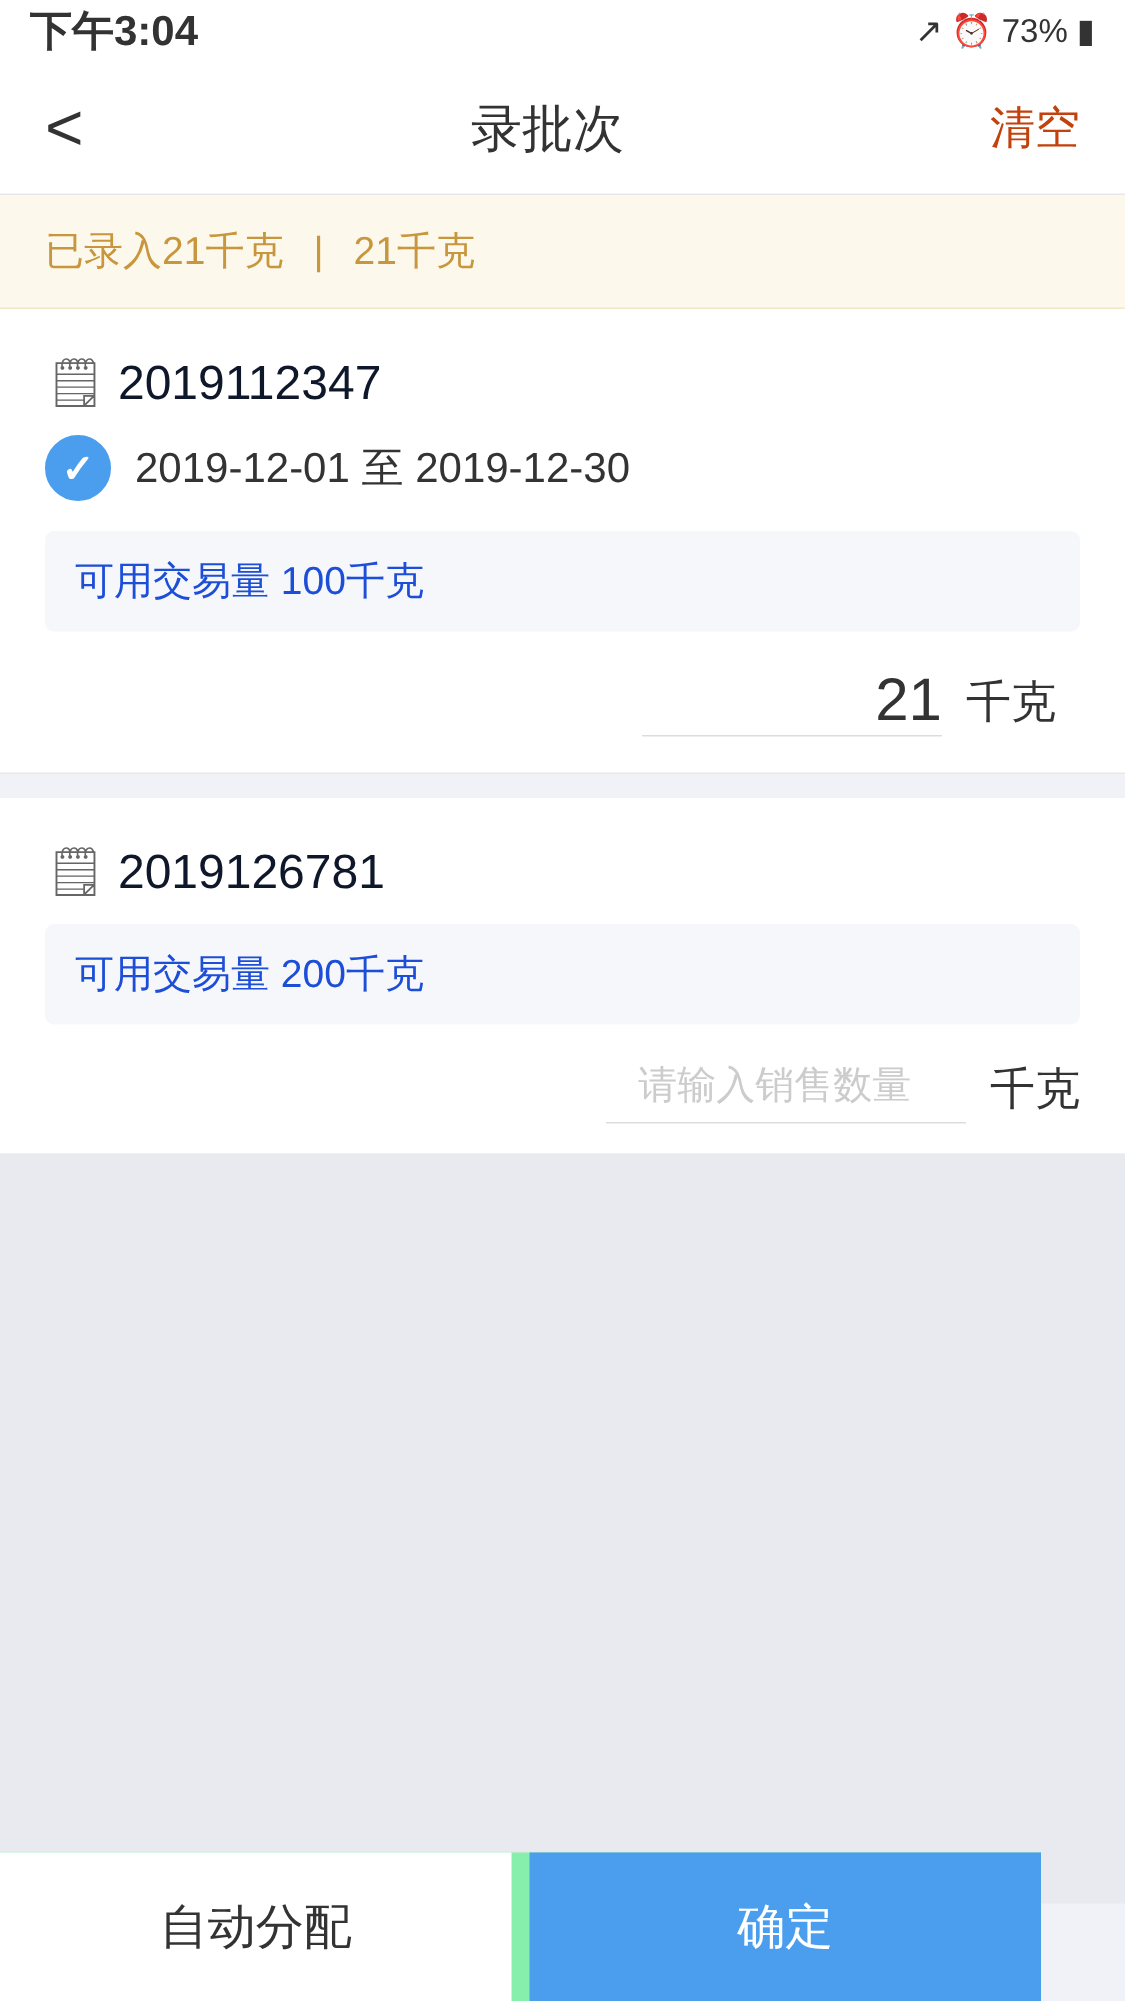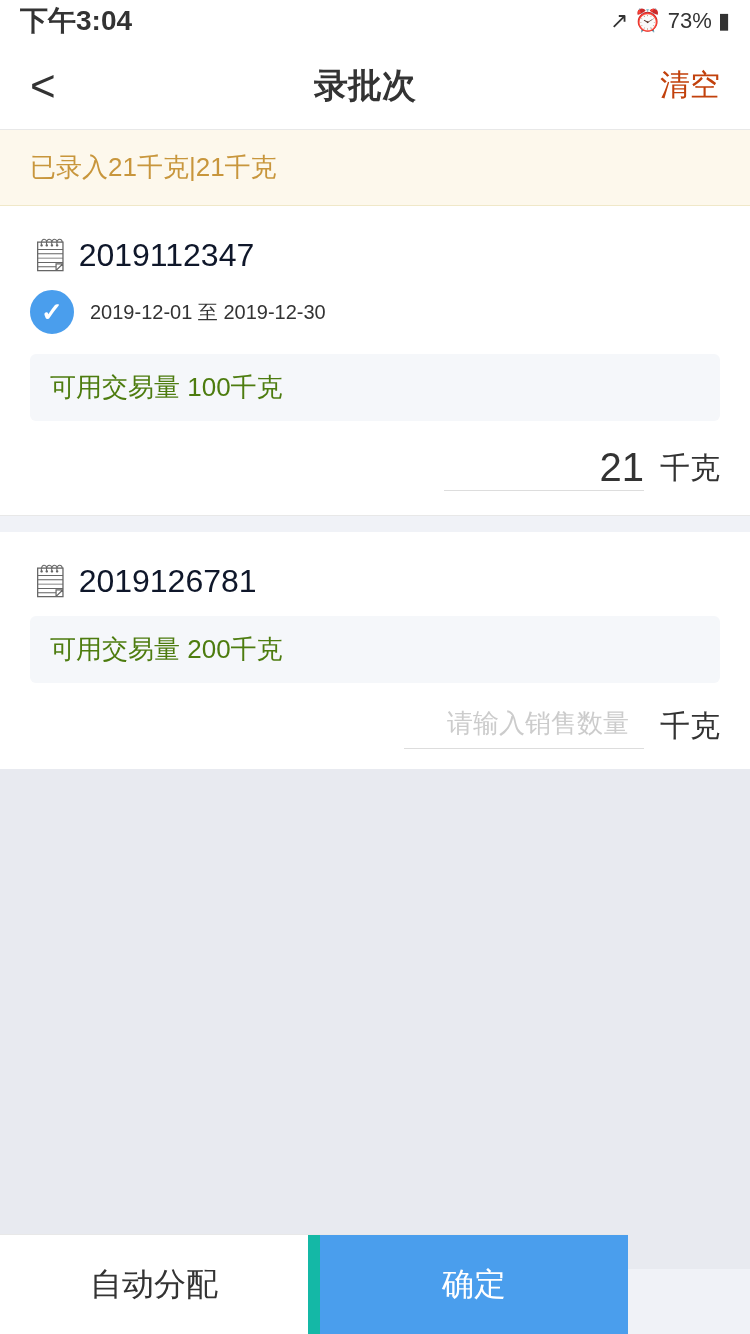--- a/index.html
+++ b/index.html
@@ -41,39 +41,40 @@
       border-bottom: 1px solid #e8e8e8;
     }
     .nav-back {
       font-size: 36px;
       color: #333;
       cursor: pointer;
       width: 60px;
     }
     .nav-title {
       font-size: 34px;
-      font-weight: 700;
+      font-weight: 400;
       color: #333;
       flex: 1;
       text-align: center;
     }
     .nav-action {
       font-size: 30px;
       color: #c2410c;
       width: 80px;
       text-align: right;
       cursor: pointer;
     }
 
     
     .info-banner {
       background: #fdf8ec;
       padding: 20px 30px;
       display: flex;
       align-items: center;
+      gap: 20px;
       border-bottom: 1px solid #f0e8c8;
     }
     .info-banner-text {
       font-size: 26px;
       color: #c8963c;
     }
     .info-divider {
       color: #c8963c;
       font-size: 26px;
     }
@@ -130,42 +131,42 @@
       background: #4a9eed;
       border-color: #4a9eed;
     }
     .batch-checkbox.checked::after {
       content: '✓';
       color: #fff;
       font-size: 26px;
       font-weight: bold;
     }
     .batch-date {
-      font-size: 20px;
+      font-size: 28px;
       color: #333;
     }
 
     .available-qty-box {
       background: #f5f7fa;
       border-radius: 6px;
       padding: 16px 20px;
       margin-bottom: 0;
       margin-left: 0;
     }
     .available-qty-text {
       font-size: 26px;
-      color: #4d7c0f;
+      color: #1d4ed8;
     }
 
     
     .quantity-row {
       display: flex;
       align-items: center;
       justify-content: flex-end;
-      padding: 24px 30px;
+      padding: 24px 46px;
       gap: 16px;
       border-bottom: 1px solid #e8e8e8;
     }
     .quantity-underline {
       width: 200px;
       height: 1px;
       background: #ddd;
       position: relative;
     }
     .quantity-value {
@@ -196,21 +197,21 @@
     .qty-input-wrapper {
       display: flex;
       flex-direction: column;
       align-items: flex-end;
     }
     .qty-input-field {
       border: none;
       outline: none;
       font-size: 32px;
       color: #333;
-      text-align: right;
+      text-align: center;
       width: 240px;
       background: transparent;
     }
     .qty-input-field::placeholder {
       color: #ccc;
       font-size: 26px;
     }
     .qty-underline {
       width: 240px;
       height: 1px;
@@ -225,24 +226,24 @@
     
     .gray-area {
       background: #e8eaf0;
       height: 500px;
     }
 
     
     .bottom-buttons {
       position: fixed;
       bottom: 0;
-      width: 628px;
+      width: 694px;
       height: 100px;
       display: flex;
-      background: #14b8a6;
+      background: #86efac;
       border-top: 1px solid #e8e8e8;
     }
     .btn-auto {
       flex: 1;
       display: flex;
       align-items: center;
       justify-content: center;
       font-size: 32px;
       color: #333;
       background: #fff;

